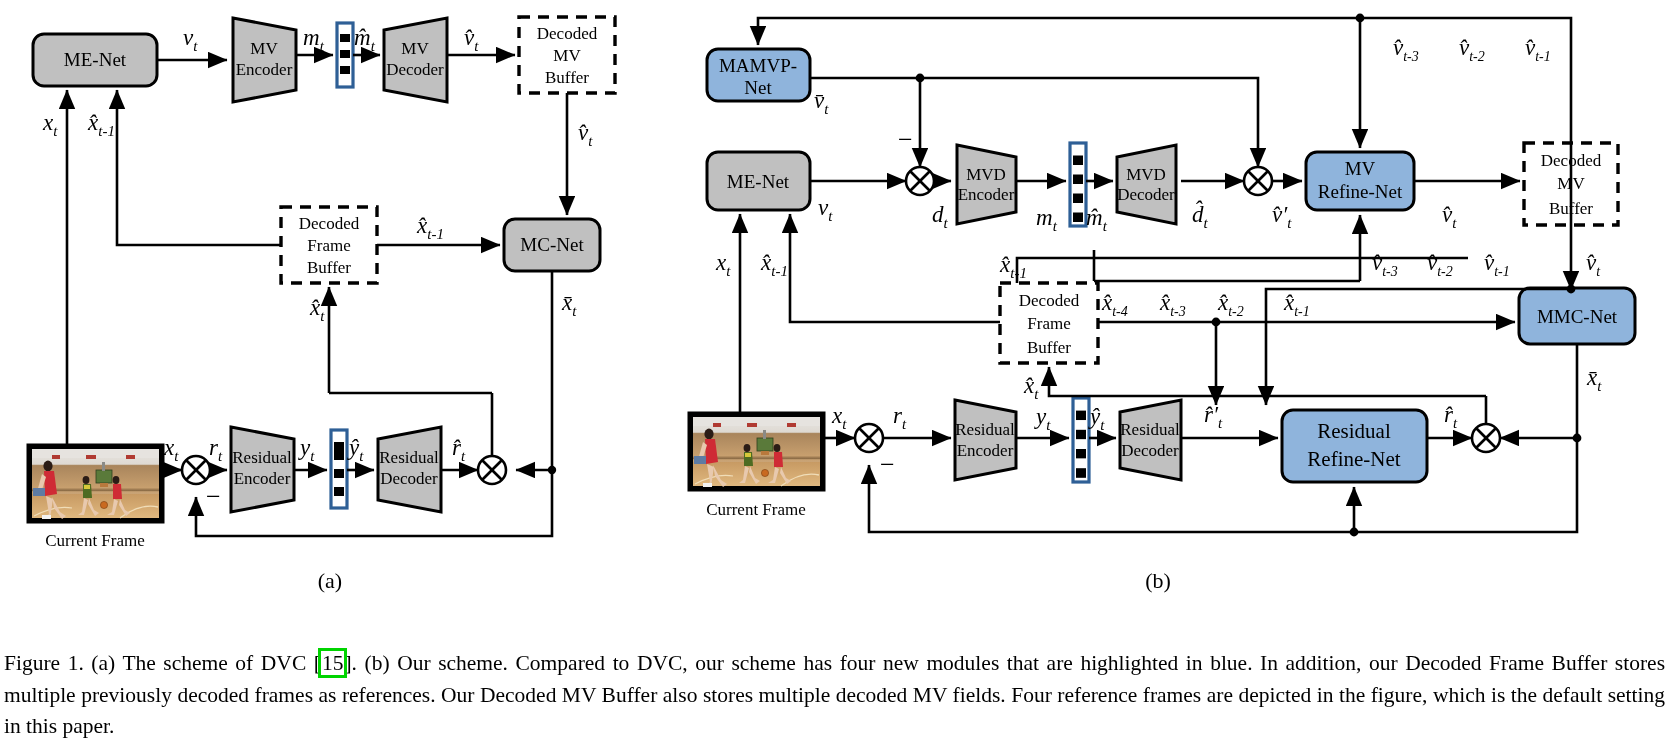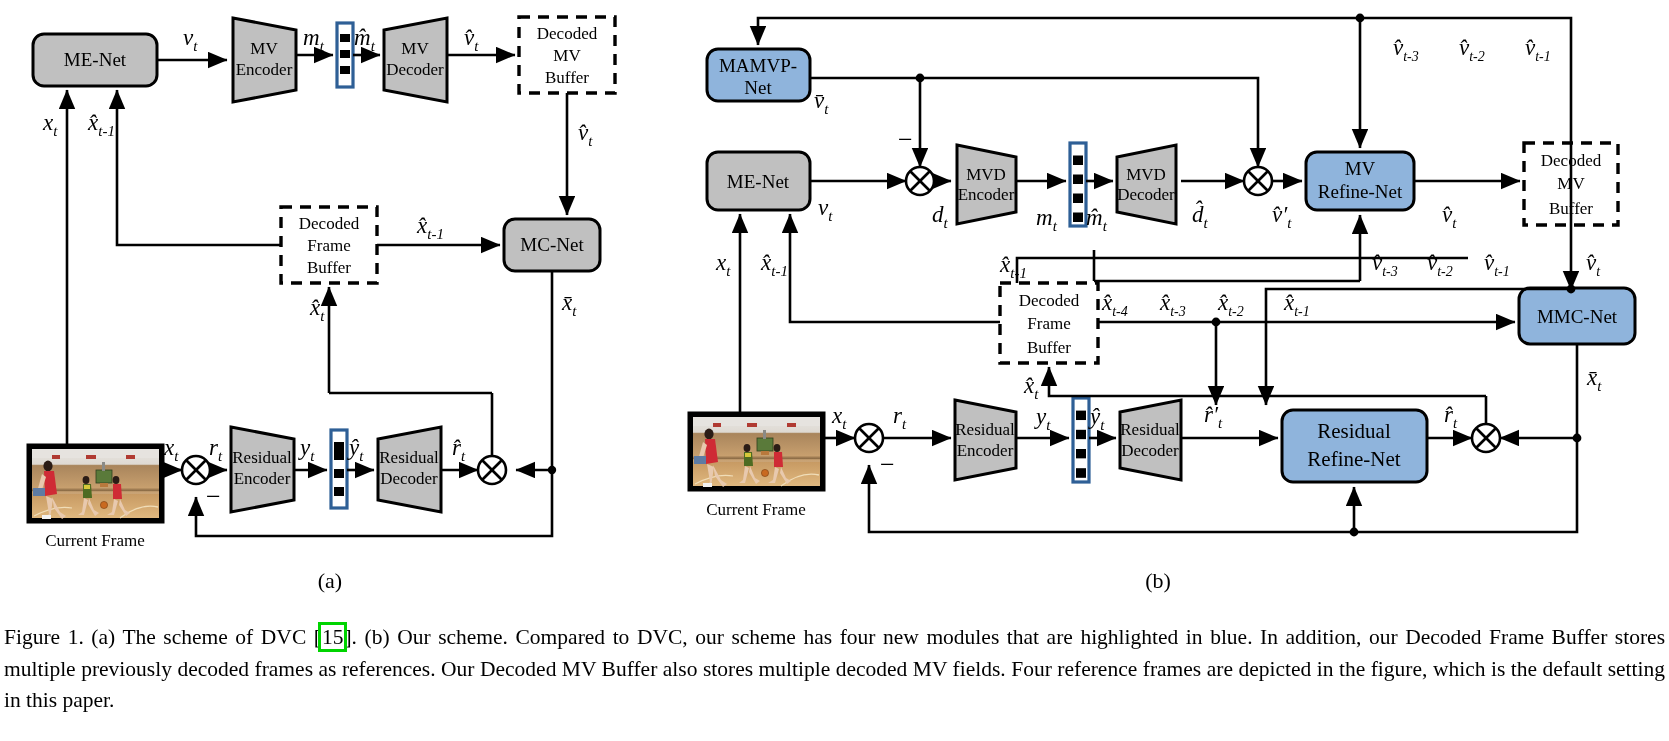--- a/index.html
+++ b/index.html
@@ -26,21 +26,21 @@
     position: absolute;
     left: 0;
     top: 0;
     width: 1669px;
     height: 600px;
     display: block;
   }
   .caption {
     position: absolute;
     left: 4px;
-    top: 622px;
+    top: 648px;
     width: 1661px;
     font-size: 21.5px;
     line-height: 31.5px;
     text-align: justify;
     text-align-last: left;
     font-family: "Liberation Serif", "DejaVu Serif", serif;
     color: #000;
   }
   .cite-box {
     outline: 3px solid #00d400;

